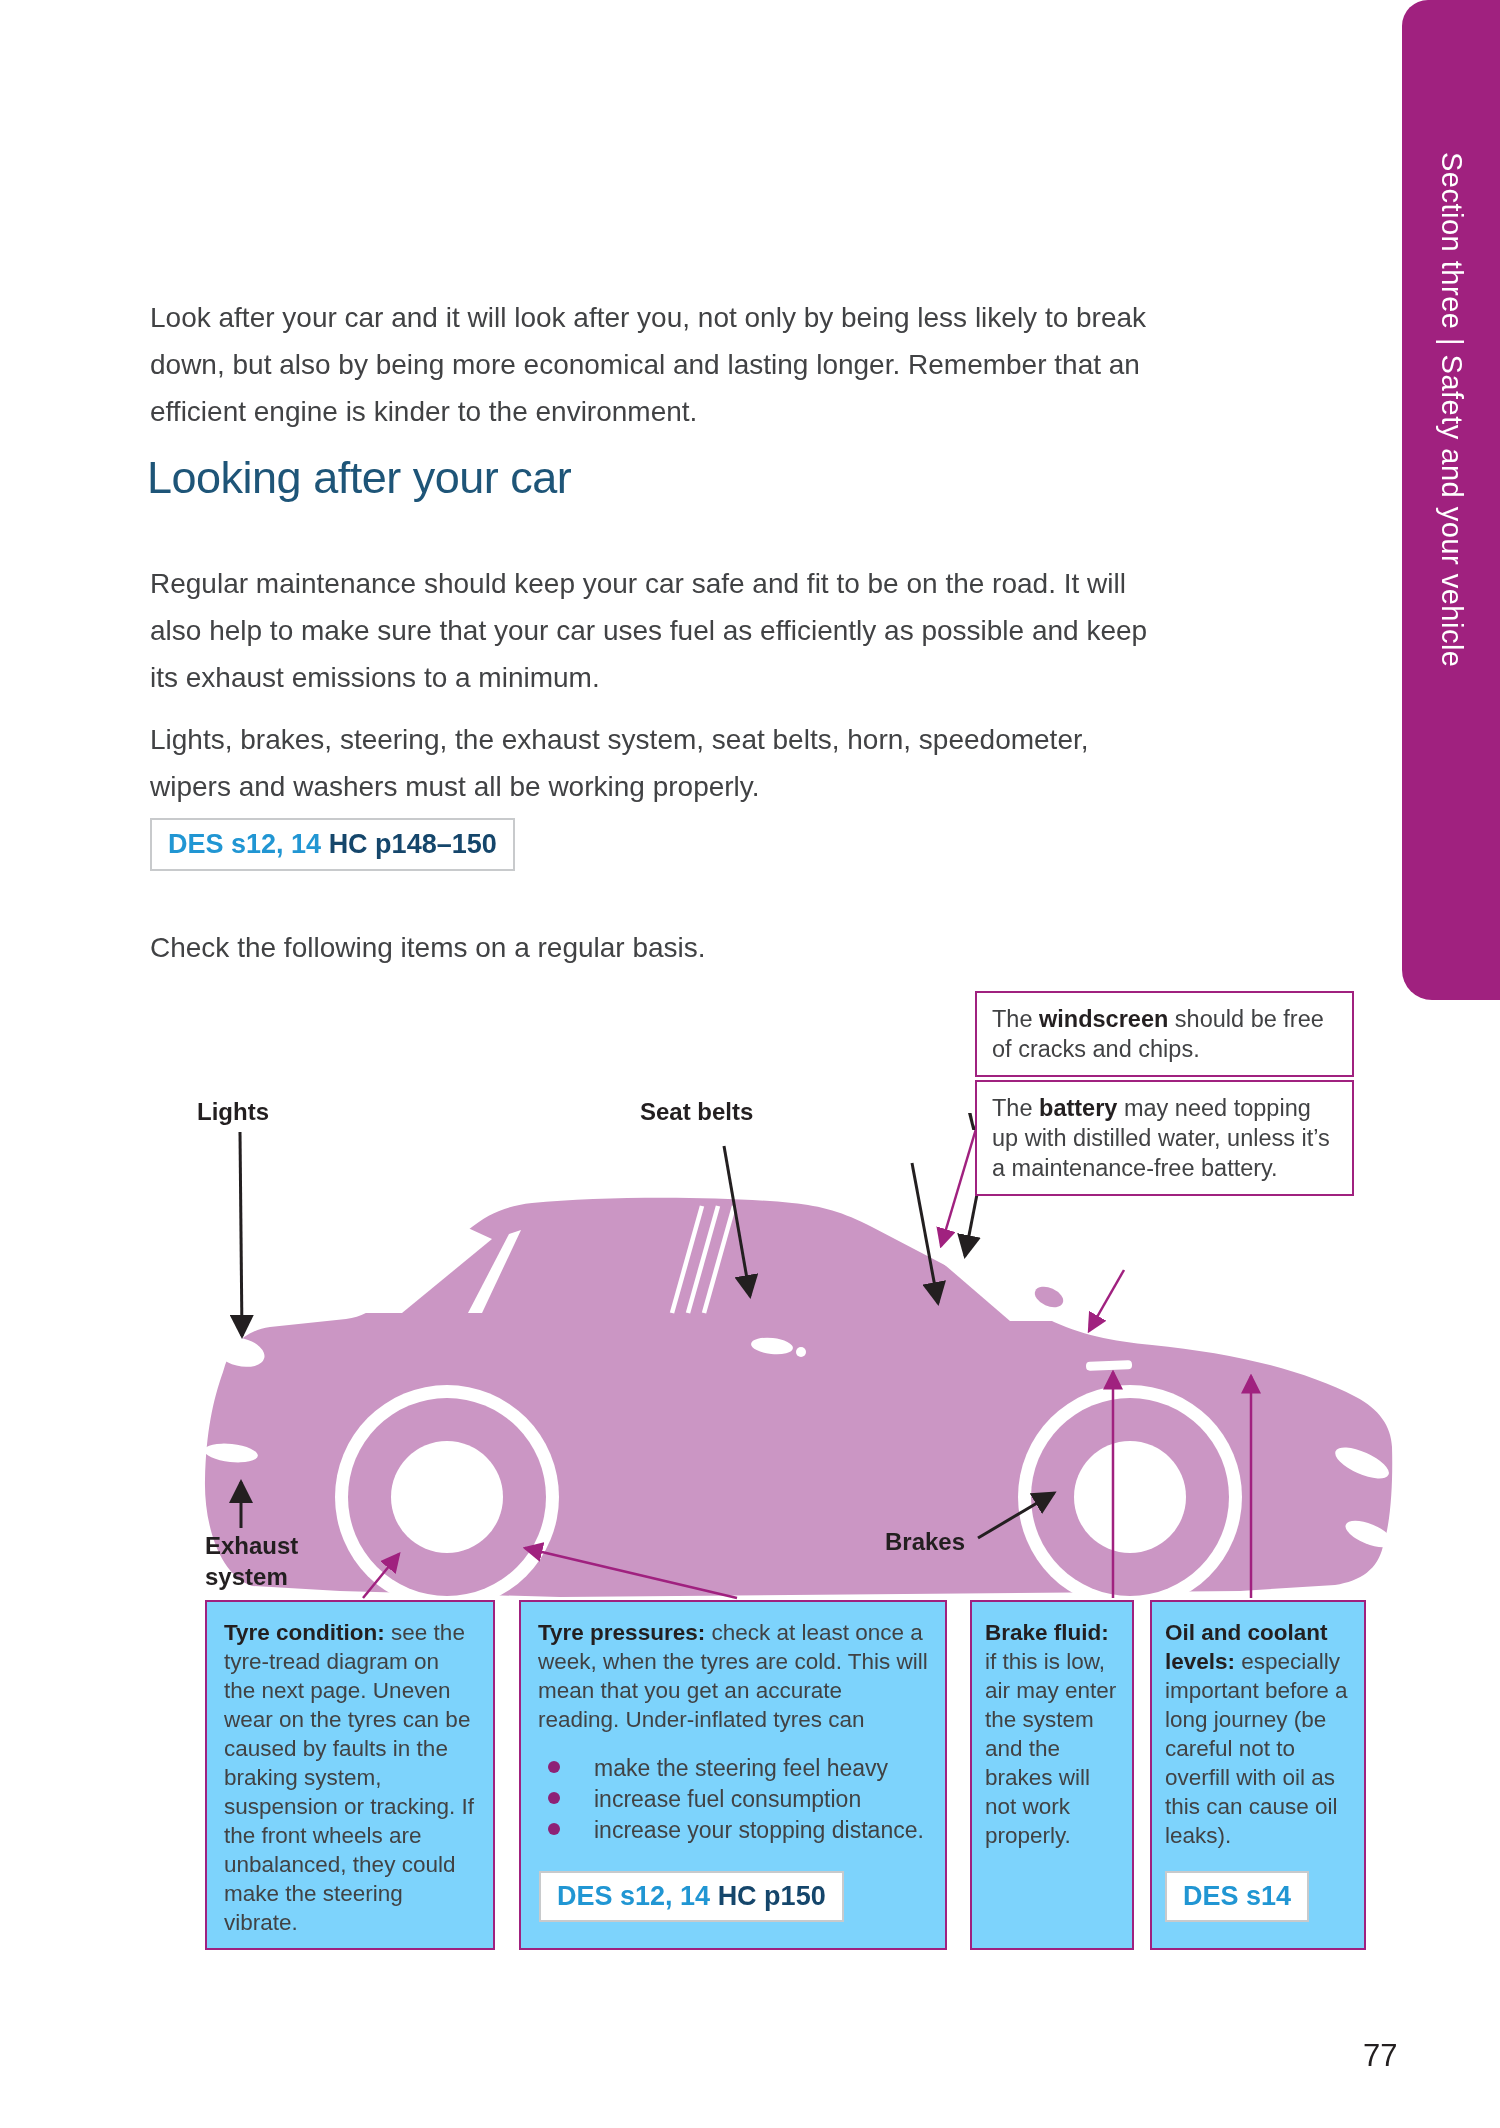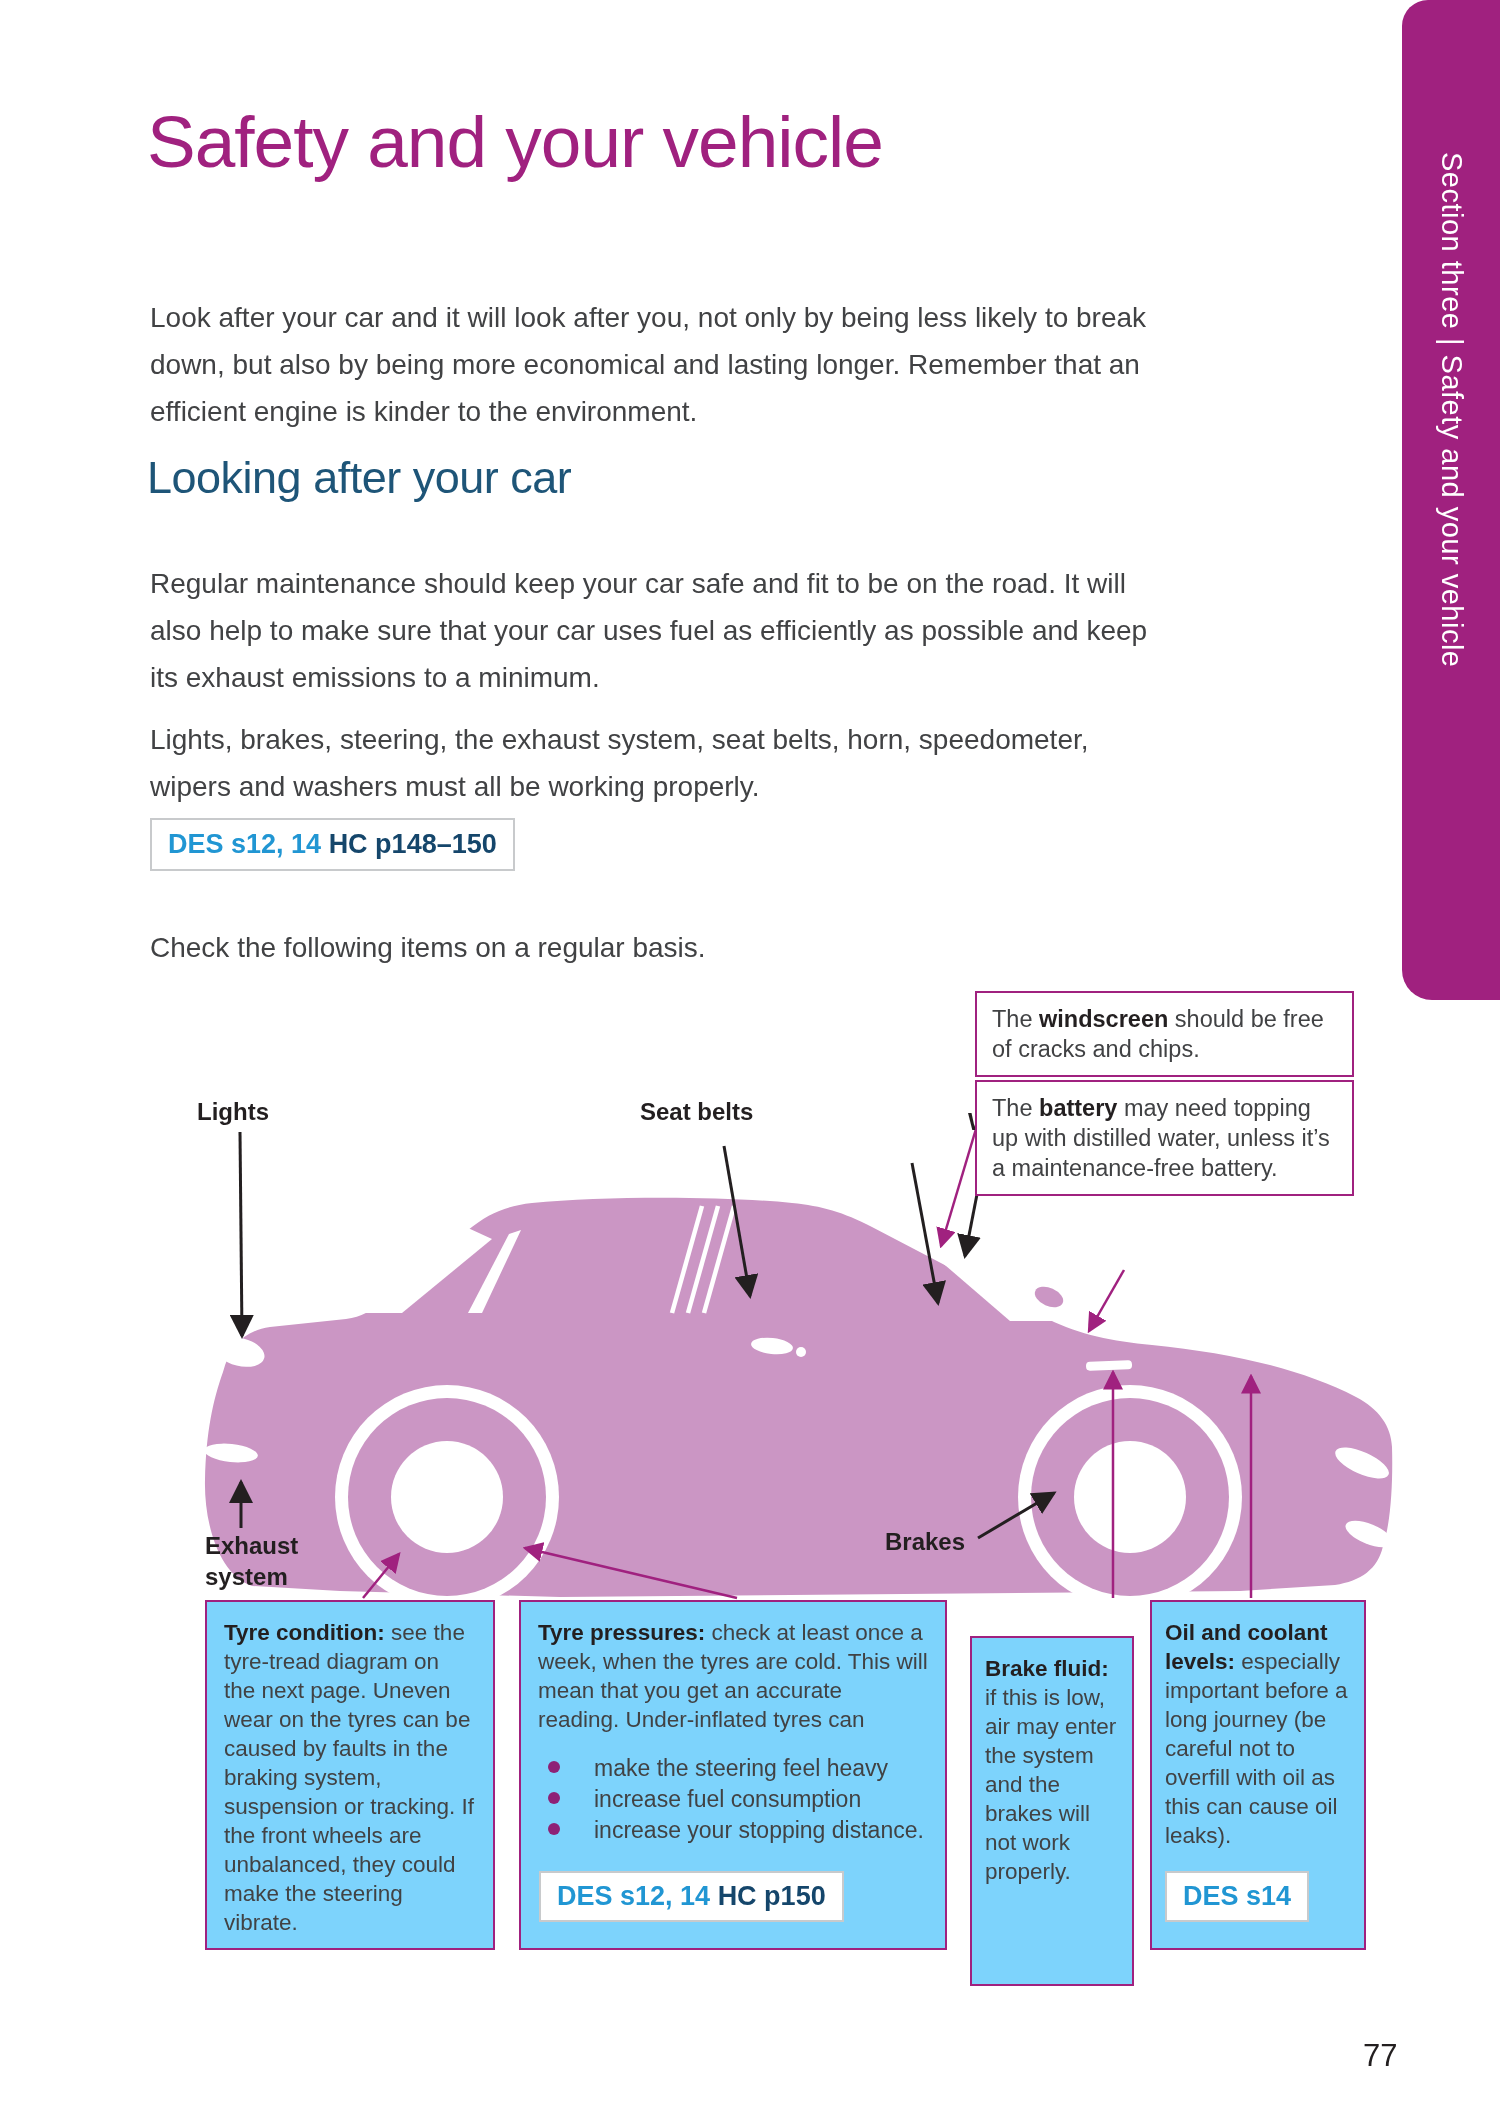--- a/index.html
+++ b/index.html
@@ -70,21 +70,21 @@
   .battery-box{top:1080px;}
   
   .info-box{
     position:absolute;top:1600px;height:350px;background:#7dd3fc;
     border:2px solid var(--magenta);padding:16px 17px;box-sizing:border-box;
     font-size:22.5px;line-height:29px;color:var(--bodytext);z-index:2;
   }
   .info-box b{color:var(--labelblack);}
   .box-1{left:205px;width:290px;}
   .box-2{left:519px;width:428px;}
-  .box-3{left:970px;width:164px;padding:16px 13px;margin-top:36px;}
+  .box-3{left:970px;width:164px;padding:16px 13px;}
   .box-4{left:1150px;width:216px;padding:16px 13px;}
   .bullets{margin-top:20px;}
   .bullet-row{display:flex;align-items:baseline;margin-bottom:2px;font-size:23px;}
   .bullet-dot{
     width:12px;height:12px;border-radius:50%;background:#8e2176;flex:0 0 12px;
     margin-right:34px;margin-left:10px;position:relative;top:-2px;align-self:center;
   }
   .box-badge{position:absolute;bottom:26px;left:18px;}
   .box-4 .box-badge{left:13px;}
   .page-num{
@@ -93,21 +93,20 @@
 </style>
 </head>
 <body>
 
 <div class="page">
 
   <div class="sidebar-tab">
     <span>Section three | Safety and your vehicle</span>
   </div>
 
-  <div class="title">Safety and your vehicle</div>
 
   <p class="body-p intro">Look after your car and it will look after you, not only by being less likely to break down, but also by being more economical and lasting longer. Remember that an efficient engine is kinder to the environment.</p>
 
   <div class="h2">Looking after your car</div>
 
   <p class="body-p p1">Regular maintenance should keep your car safe and fit to be on the road. It will also help to make sure that your car uses fuel as efficiently as possible and keep its exhaust emissions to a minimum.</p>
 
   <p class="body-p p2">Lights, brakes, steering, the exhaust system, seat belts, horn, speedometer, wipers and washers must all be working properly.</p>
 
   <div class="ref-badge main-badge"><span class="des">DES s12, 14</span> <span class="hc">HC p148–150</span></div>

